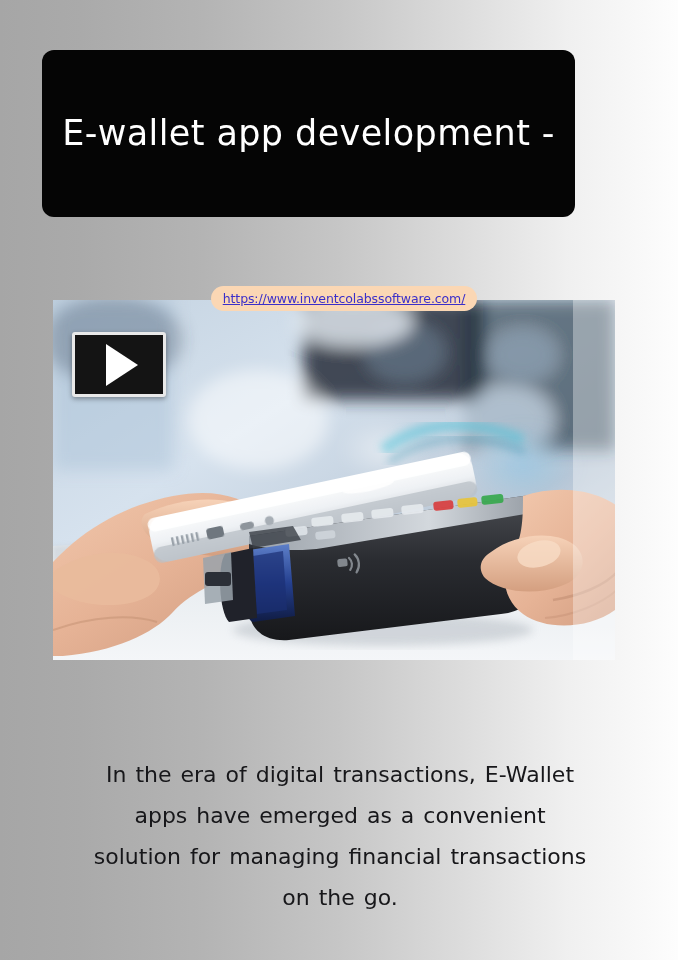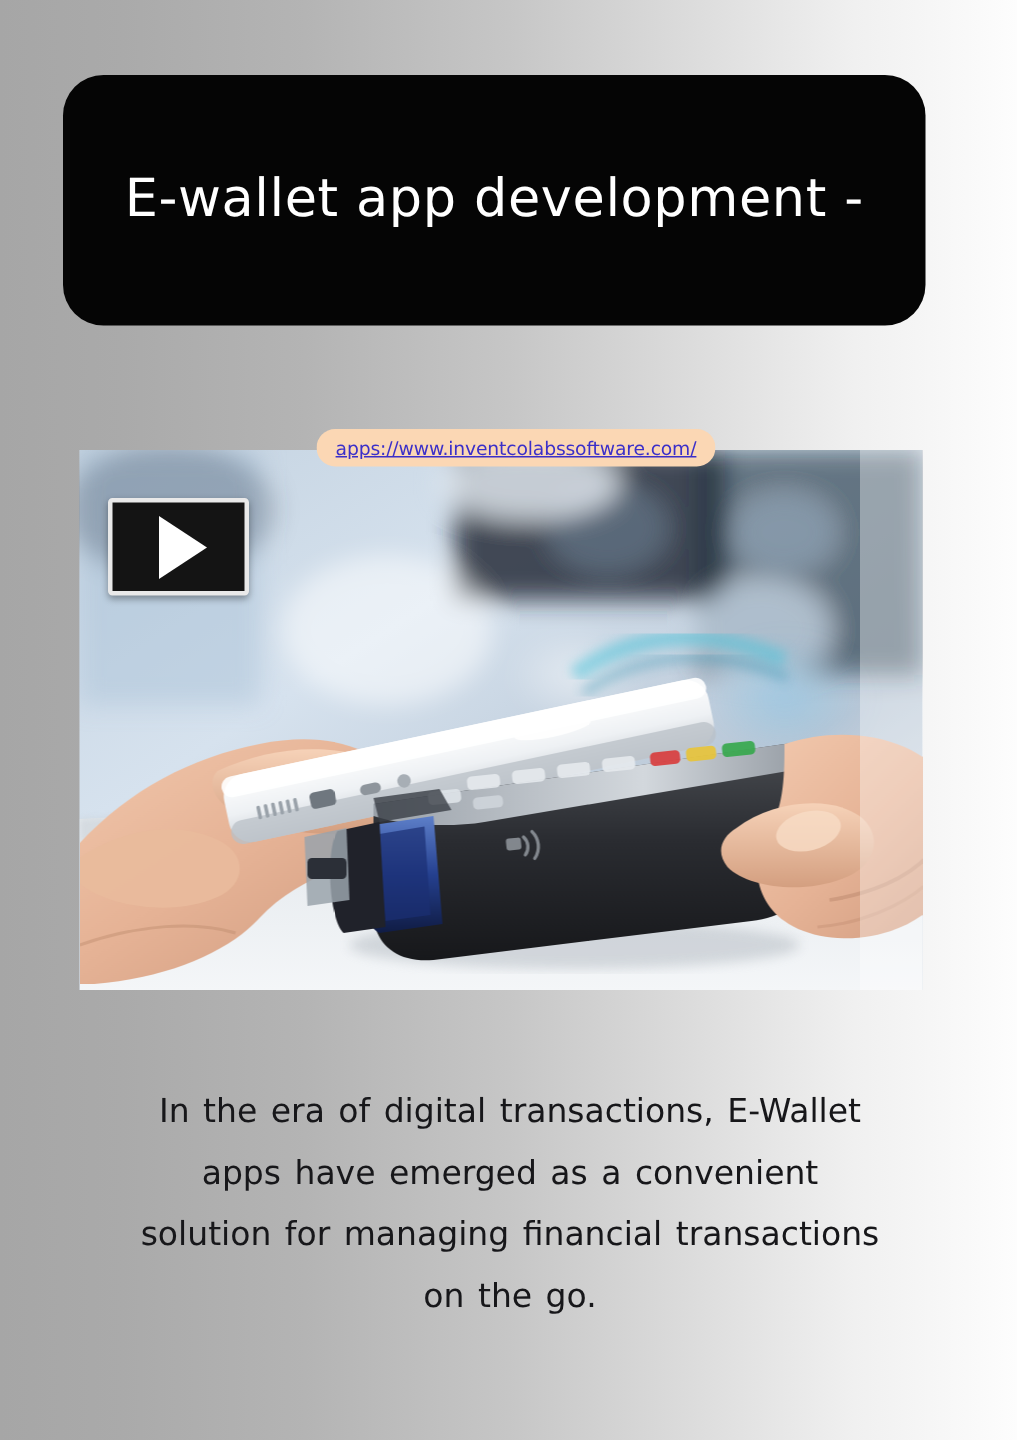--- a/index.html
+++ b/index.html
@@ -26,24 +26,24 @@
         #f0f0f0 84%,
         #fdfdfd 100%);
     overflow: hidden;
   }
 
   
   .title-card {
     position: absolute;
     left: 42px;
     top: 50px;
-    width: 575px;
+    width: 533px;
     height: 167px;
     background: #050505;
-    border-radius: 27px;
+    border-radius: 12px;
     display: flex;
     flex-direction: column;
     align-items: center;
     justify-content: center;
     box-sizing: border-box;
     padding: 0 26px;
     gap: 42px;
   }
   .title-line {
     color: #ffffff;
@@ -119,21 +119,21 @@
     border-top: 21px solid transparent;
     border-bottom: 21px solid transparent;
     border-left: 32px solid #ffffff;
     margin-left: 6px;
   }
 
   
   .body-text {
     position: absolute;
     left: 88px;
-    top: 700px;
+    top: 733px;
     width: 504px;
     text-align: center;
     font-family: "DejaVu Sans", sans-serif;
     font-size: 22px;
     line-height: 1.86;
     color: #17171a;
     word-spacing: 2px;
   }
 </style>
 </head>
@@ -311,21 +311,21 @@
 
         <path d="M500 300 C 526 296 552 286 566 270" stroke="#b8846a" stroke-width="2.5" fill="none" opacity="0.45"></path>
         <path d="M492 318 C 520 316 548 304 564 290" stroke="#b8846a" stroke-width="2" fill="none" opacity="0.3"></path>
       </g>
 
       <rect x="520" y="0" width="42" height="360" fill="#ffffff" opacity="0.35"></rect>
     </svg>
   </div>
 
   <div class="url-pill">
-    <span class="url-text">apps://www.inventcolabssoftware.com/</span>
+    <span class="url-text">https://www.inventcolabssoftware.com/</span>
   </div>
 
   <div class="play-box">
     <span class="play-triangle"></span>
   </div>
 
   <p class="body-text">In the era of digital transactions, E-Wallet apps have emerged as a convenient solution for managing financial transactions on the go.</p>
 
 </div>
 

